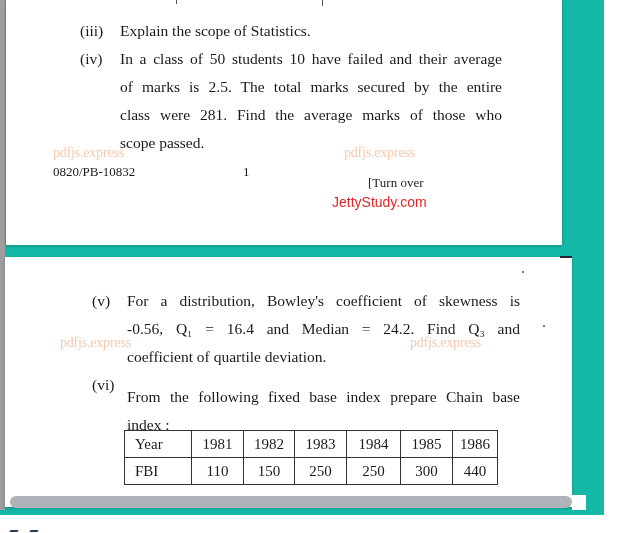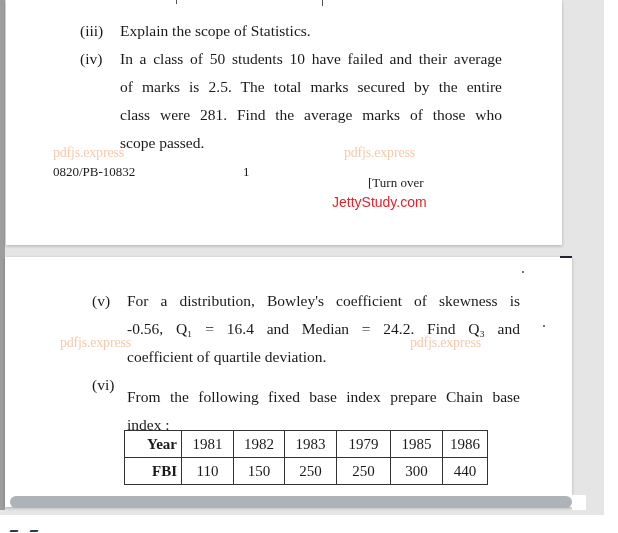--- a/index.html
+++ b/index.html
@@ -3,21 +3,21 @@
   <meta charset="utf-8">
   <style>
     html, body { margin: 0; padding: 0; }
     body {
       width: 618px; height: 533px; overflow: hidden; position: relative;
       background: #ffffff;
       font-family: "Liberation Serif", serif;
     }
     .viewer {
       position: absolute; left: 0; top: 0; width: 604px; height: 515px;
-      background: #e5e5e5;
+      background: #14b8a6;
     }
     .left-edge {
       position: absolute; left: 0; top: 0; width: 5px; height: 510px;
       background: #9e9e9e;
     }
     .page {
       position: absolute; background: #ffffff;
       box-shadow: 0 1px 3px rgba(0,0,0,0.25);
     }
     .page1 { left: 6px; top: 0; width: 556px; height: 245px; }
@@ -39,21 +39,21 @@
     }
     .jetty {
       position: absolute; font-family: "Liberation Sans", sans-serif; font-size: 14px; color: #e2252b; text-align: center;
     }
     table.fbi {
       position: absolute; border-collapse: collapse; font-size: 15px; color: #1a1a1a;
     }
     table.fbi td {
       border: 1px solid #333; height: 26px; padding: 0 4px; text-align: center;
     }
-    table.fbi td.head { text-align: right; font-weight: bold; width: 52px; padding-left: 0; }
+    table.fbi td.head { text-align: left; font-weight: normal; width: 52px; padding-left: 10px; }
     .scrollbar {
       position: absolute; left: 10px; top: 496px; width: 562px; height: 12px;
       background: #aeb3ba; border-radius: 6px;
     }
     .scroll-track-end {
       position: absolute; left: 572px; top: 495px; width: 14px; height: 15px; background: #ffffff;
     }
     .bottom-glyphs { position: absolute; left: 8px; top: 530px; width: 30px; height: 3px; }
     .bottom-glyphs i { position: absolute; top: 0; width: 8px; height: 2px; background: #2b3a5a; transform: skewX(-30deg); }
     .tick { position: absolute; width: 1px; background: #555; }
@@ -120,21 +120,21 @@
       </div>
     </div>
 
     <table class="fbi" style="left:119px;top:173px;">
       <tbody>
           <tr>
         <td class="head">Year</td>
         <td style="width:43px">1981</td>
         <td style="width:42px">1982</td>
         <td style="width:43px">1983</td>
-        <td style="width:45px">1979</td>
+        <td style="width:45px">1984</td>
         <td style="width:43px">1985</td>
         <td style="width:36px">1986</td>
       </tr>
       <tr>
         <td class="head">FBI</td>
         <td>110</td>
         <td>150</td>
         <td>250</td>
         <td>250</td>
         <td>300</td>

